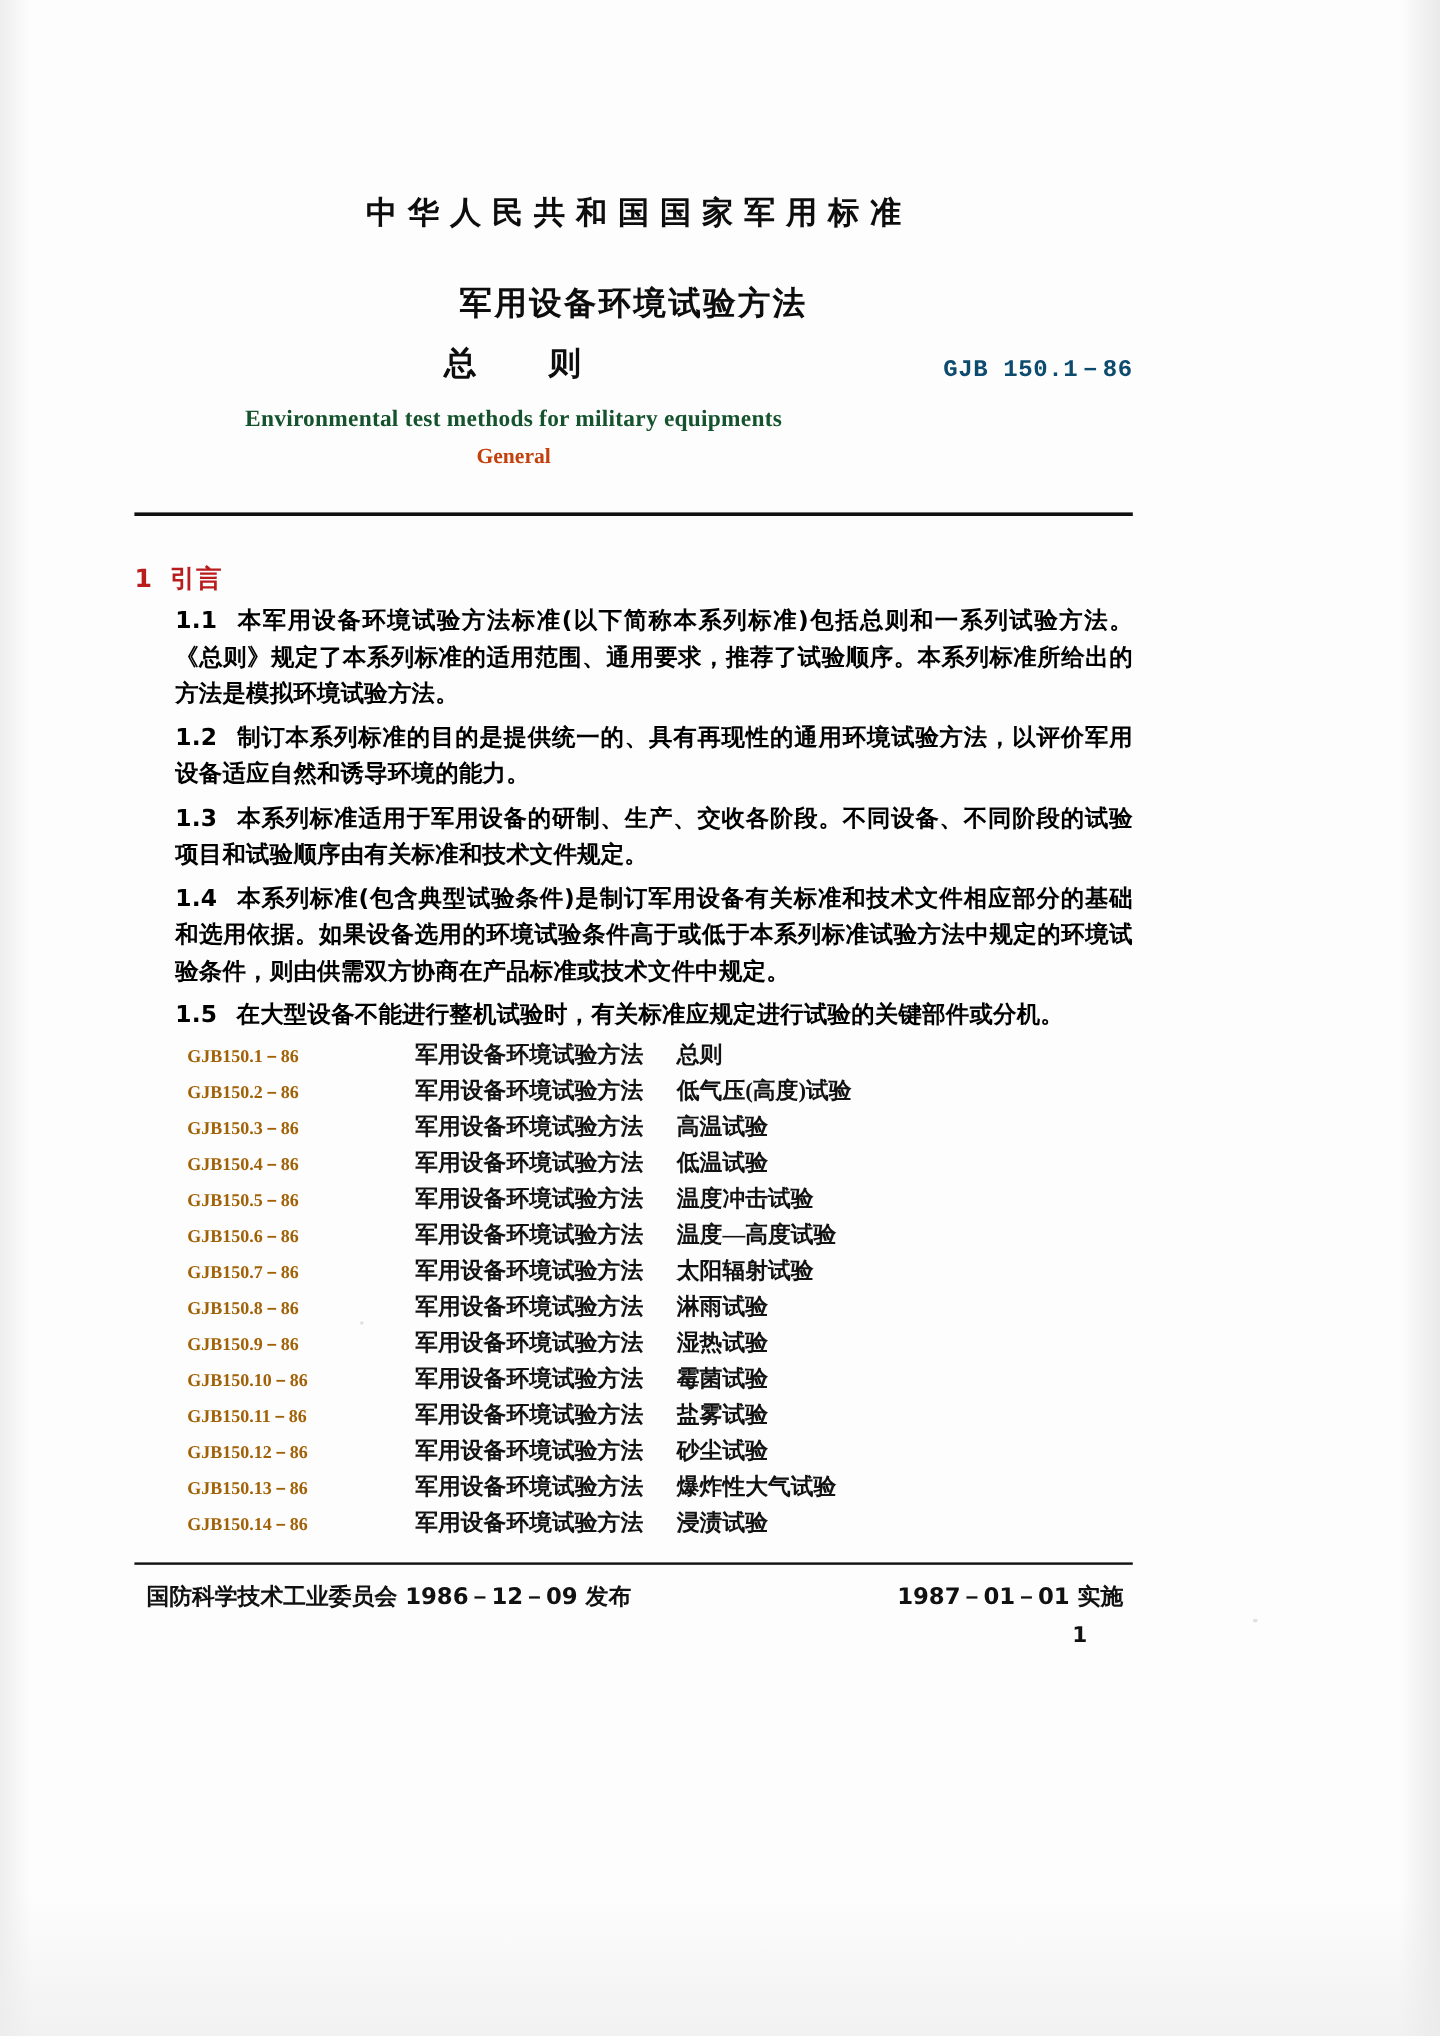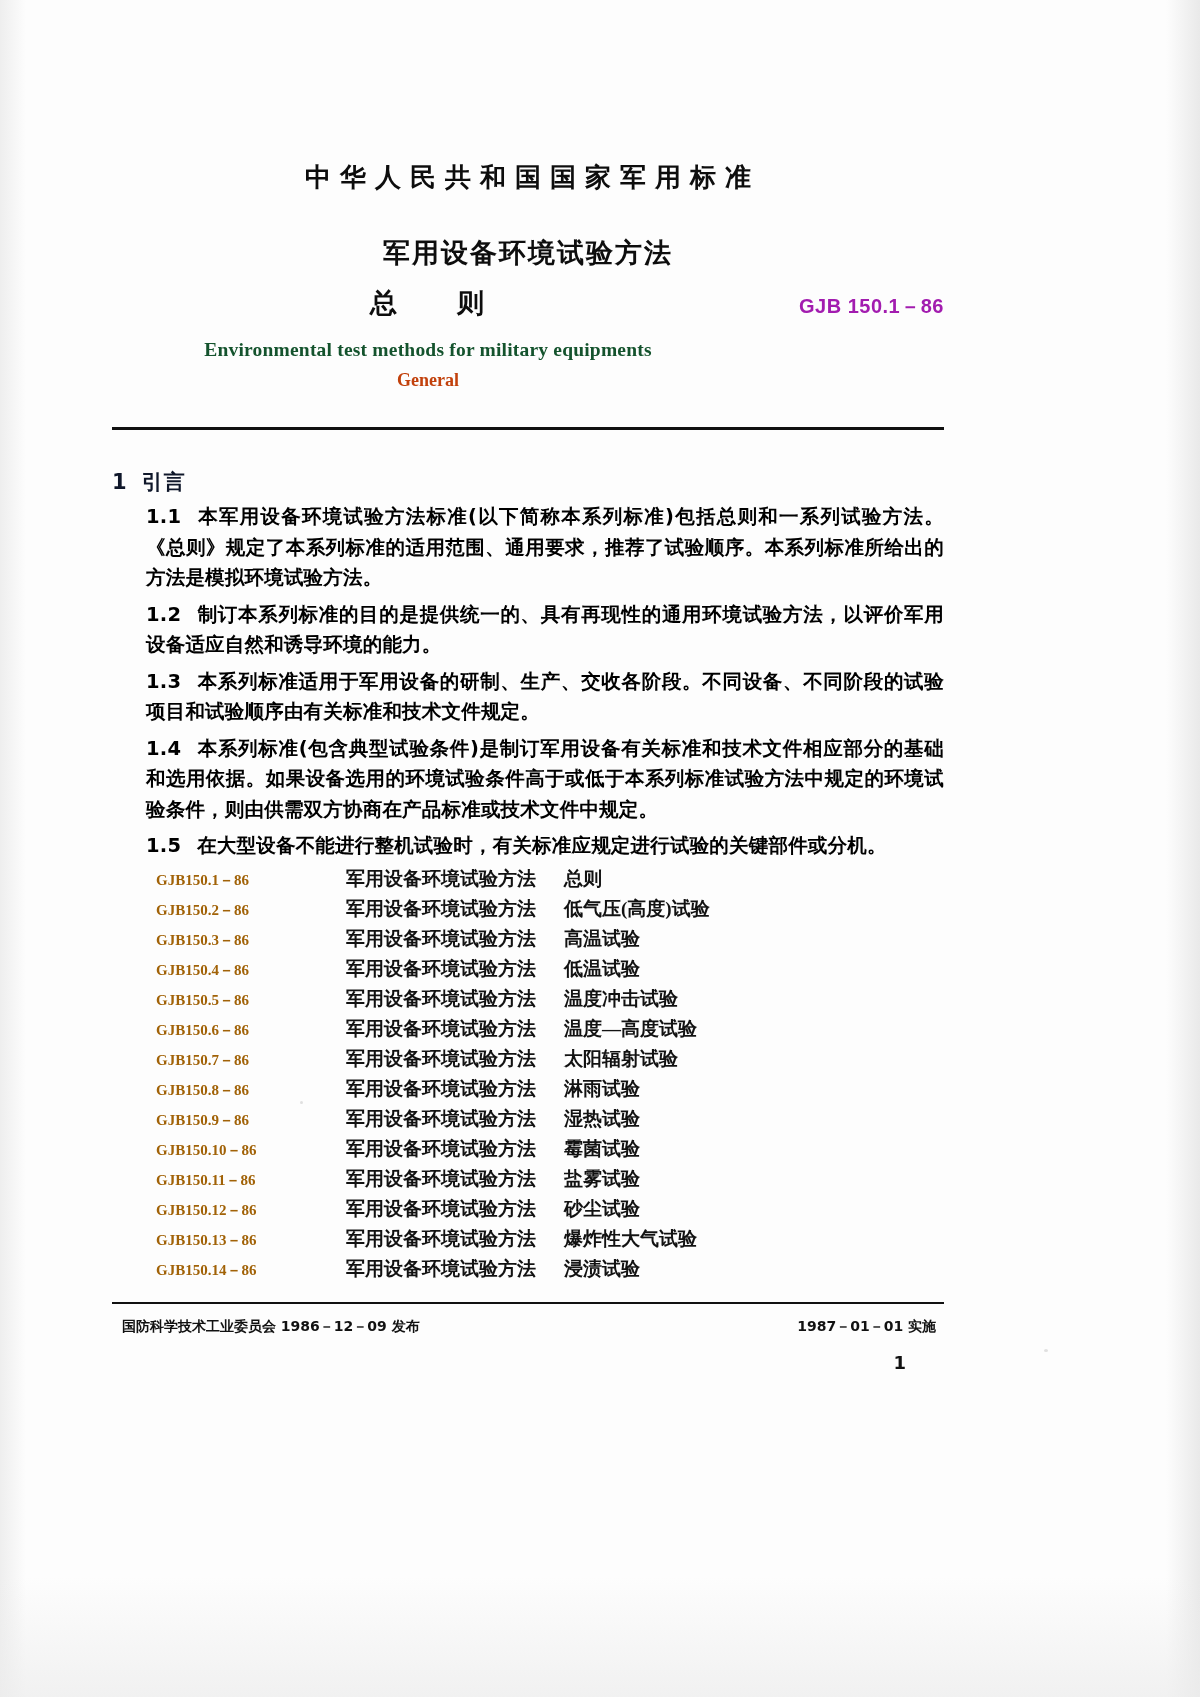--- a/index.html
+++ b/index.html
@@ -88,25 +88,25 @@
     font-weight: bold;
     font-size: 27px;
     letter-spacing: 2px;
     color: #0d0d0d;
     padding-right: 200px;
   }
   .std-number {
     position: absolute;
     right: 0;
     top: 8px;
-    font-family: Liberation Sans, sans-serif;
+    font-family: Liberation Mono, monospace;
     font-weight: bold;
     font-size: 20px;
     letter-spacing: 0.5px;
-    color: #a21caf;
+    color: #0c4a6e;
     white-space: nowrap;
   }
 
   .doc-title-en {
     margin-top: 16px;
     text-align: center;
     font-family: "Liberation Serif", "DejaVu Serif", serif;
     font-weight: bold;
     font-size: 19.5px;
     letter-spacing: 0.2px;
@@ -130,21 +130,21 @@
     width: 832px;
   }
 
   
   .section-heading {
     margin-top: 38px;
     font-family: "DejaVu Sans", "Liberation Sans", sans-serif;
     font-weight: bold;
     font-size: 21px;
     letter-spacing: 1px;
-    color: #0f172a;
+    color: #b91c1c;
   }
   .section-heading .num { margin-right: 14px; }
 
   .para {
     font-family: "DejaVu Sans", "Liberation Sans", sans-serif;
     font-weight: bold;
     font-size: 19.5px;
     line-height: 30.5px;
     letter-spacing: 0.2px;
     color: #000000;
@@ -212,21 +212,21 @@
     top: 1318px;
     width: 832px;
     display: flex;
     justify-content: space-between;
     align-items: baseline;
   }
   .footer .issue,
   .footer .effect {
     font-family: "DejaVu Sans", "Liberation Sans", sans-serif;
     font-weight: bold;
-    font-size: 14px;
+    font-size: 19px;
     color: #111;
     white-space: nowrap;
   }
   .footer .issue { padding-left: 10px; }
   .footer .effect { padding-right: 8px; }
 
   .page-number {
     position: absolute;
     left: 0;
     top: 1352px;

